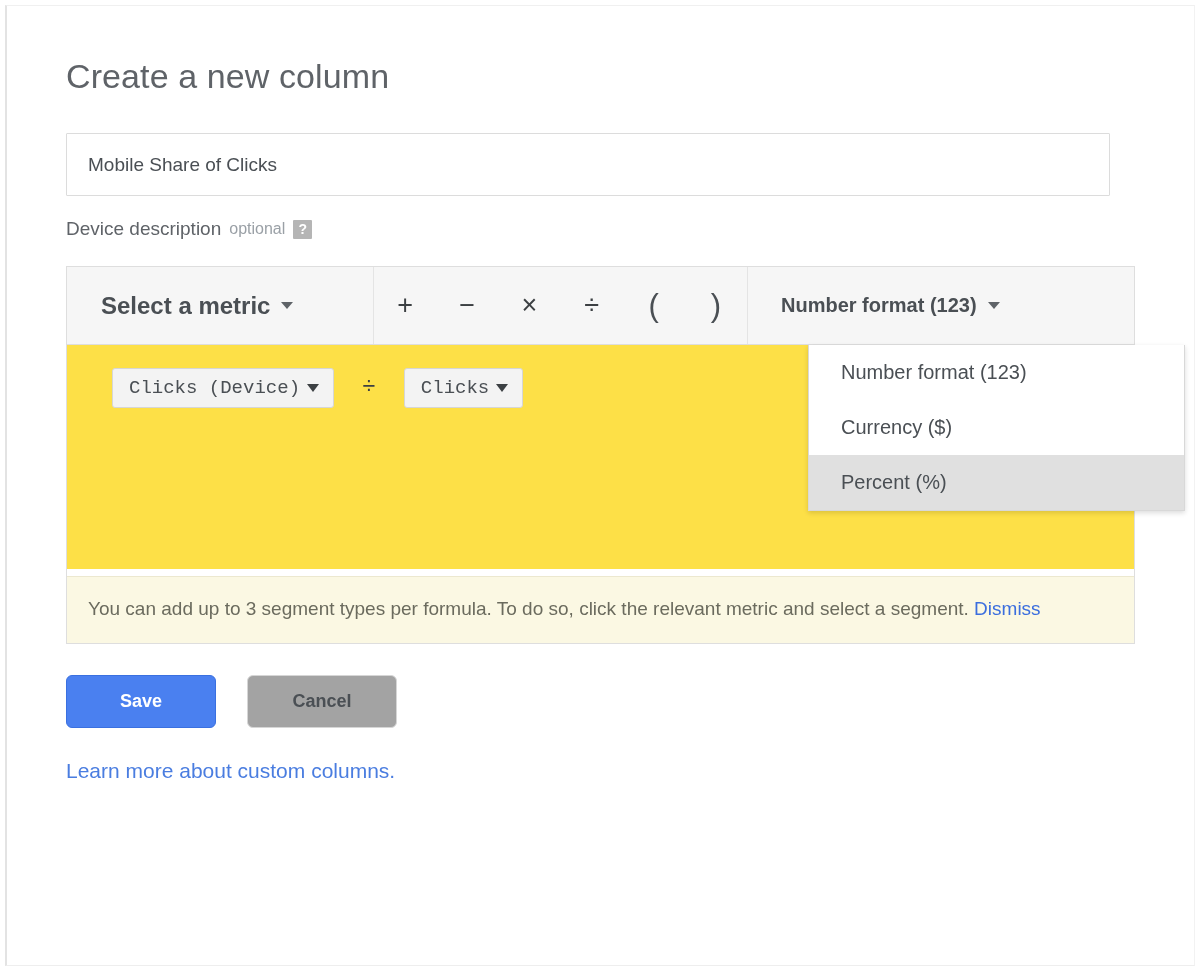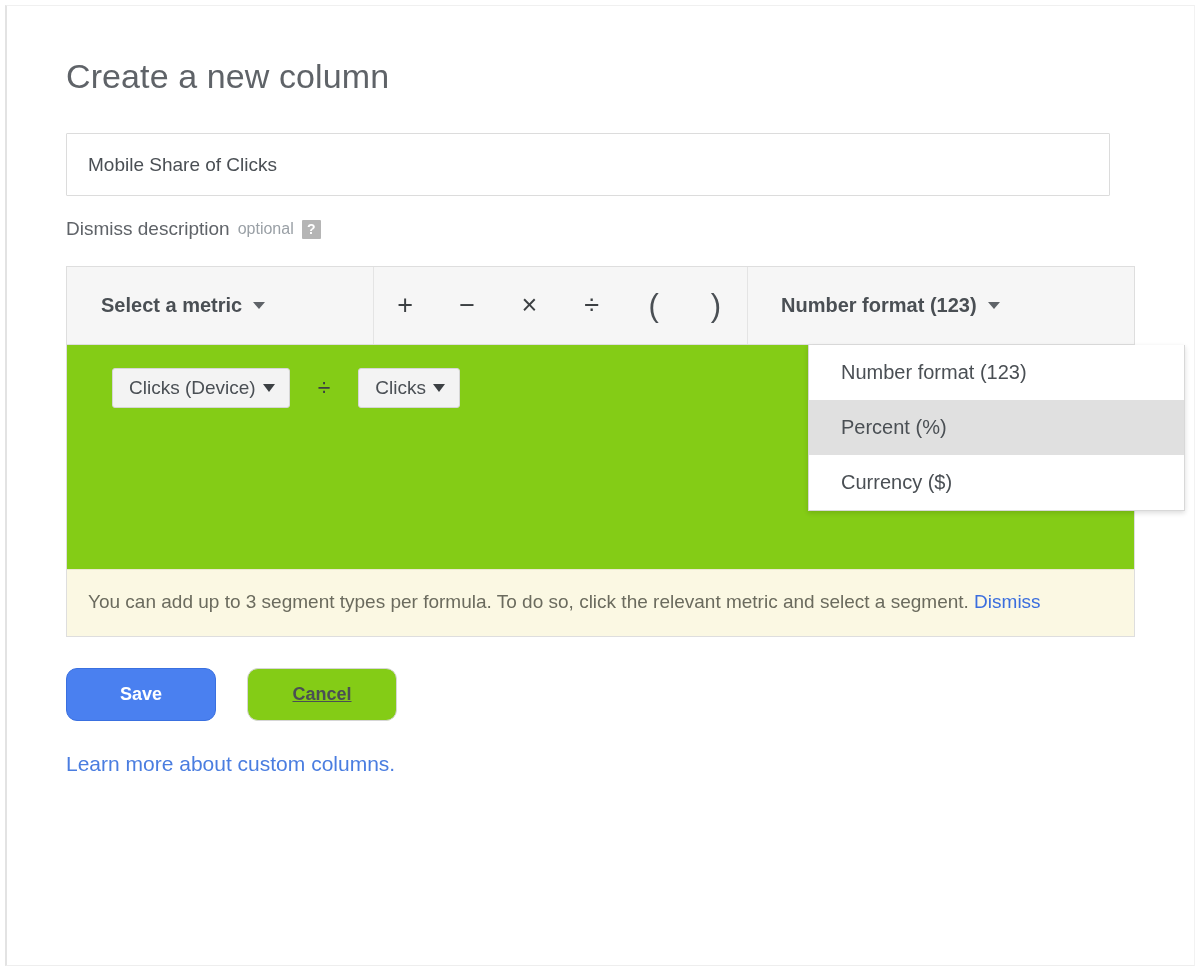--- a/index.html
+++ b/index.html
@@ -105,21 +105,21 @@
     background: #f6f6f6;
     border-bottom: 1px solid #dedede;
   }
 
   .tool-metric {
     display: flex;
     align-items: center;
     padding: 0 12px 0 34px;
     width: 307px;
     border-right: 1px solid #e4e4e4;
-    font-size: 20px;
+    font-size: 24px;
     font-weight: 700;
     color: #4a4f54;
     cursor: pointer;
     user-select: none;
   }
   .caret {
     display: inline-block;
     width: 0; height: 0;
     border-left: 6px solid transparent;
     border-right: 6px solid transparent;
@@ -155,22 +155,23 @@
     font-size: 20px;
     font-weight: 700;
     color: #4a4f54;
     cursor: pointer;
     user-select: none;
   }
 
   .builder-body {
     position: relative;
     height: 224px;
-    background: #84cc16;
+    background: #fde047;
     padding: 23px 0 0 45px;
+    font-family: Liberation Mono, monospace;
   }
   .formula-row {
     display: flex;
     align-items: center;
     gap: 24px;
   }
   .chip {
     display: inline-flex;
     align-items: center;
     height: 40px;
@@ -223,54 +224,54 @@
   }
   .dropdown-item.highlighted { background: #e0e0e0; }
 
   .notice {
     background: #fbf8e3;
     border-top: 1px solid #ece8cf;
     padding: 18px 26px 20px 21px;
     font-size: 19px;
     line-height: 1.45;
     color: #6b6b5e;
+    margin-top: 7px;
   }
   .notice a {
     color: #3b6ede;
     text-decoration: none;
     cursor: pointer;
   }
 
   .actions {
     display: flex;
     align-items: center;
     gap: 31px;
     margin-top: 31px;
   }
   .btn {
     height: 53px;
     min-width: 150px;
     font-size: 18px;
     font-weight: 700;
     font-family: "Liberation Sans", sans-serif;
-    border-radius: 11px;
+    border-radius: 6px;
     cursor: pointer;
     border: 1px solid transparent;
     padding: 0 22px;
   }
   .btn-primary {
     background: #4a80f0;
     color: #ffffff;
     border-color: #3a70e0;
   }
   .btn-secondary {
-    background: #84cc16;
+    background: #a3a3a3;
     color: #4a4f54;
     border-color: #d6d6d6;
-    text-decoration: underline;
   }
 
   .footer-link {
     display: inline-block;
     margin-top: 31px;
     font-size: 21px;
     color: #4a7de0;
     text-decoration: none;
     cursor: pointer;
   }
@@ -281,21 +282,21 @@
 <div class="page-frame">
   <div class="content">
 
     <h1 class="dialog-title">Create a new column</h1>
 
     <input class="text-input" type="text" value="Mobile Share of Clicks" style="">
 
     <div class="spacer-22"></div>
 
     <div class="field-label">
-      <span>Dismiss description</span>
+      <span>Device description</span>
       <span class="optional-text">optional</span>
       <span class="help-icon">?</span>
     </div>
 
     <div class="builder">
 
       <div class="builder-toolbar">
 
         <div class="tool-metric">
           <span>Select a metric</span>
@@ -326,22 +327,22 @@
           <span class="formula-op">÷</span>
           <span class="chip">
             <span>Clicks</span>
             <span class="tri"></span>
           </span>
         </div>
       </div>
 
       <div class="dropdown">
         <div class="dropdown-item">Number format (123)</div>
+        <div class="dropdown-item">Currency ($)</div>
         <div class="dropdown-item highlighted">Percent (%)</div>
-        <div class="dropdown-item">Currency ($)</div>
       </div>
 
       <div class="notice">
         <span>You can add up to 3 segment types per formula. To do so, click the relevant metric and select a segment.</span>
         <a>Dismiss</a>
       </div>
     </div>
 
     <div class="actions">
       <button class="btn btn-primary">Save</button>

